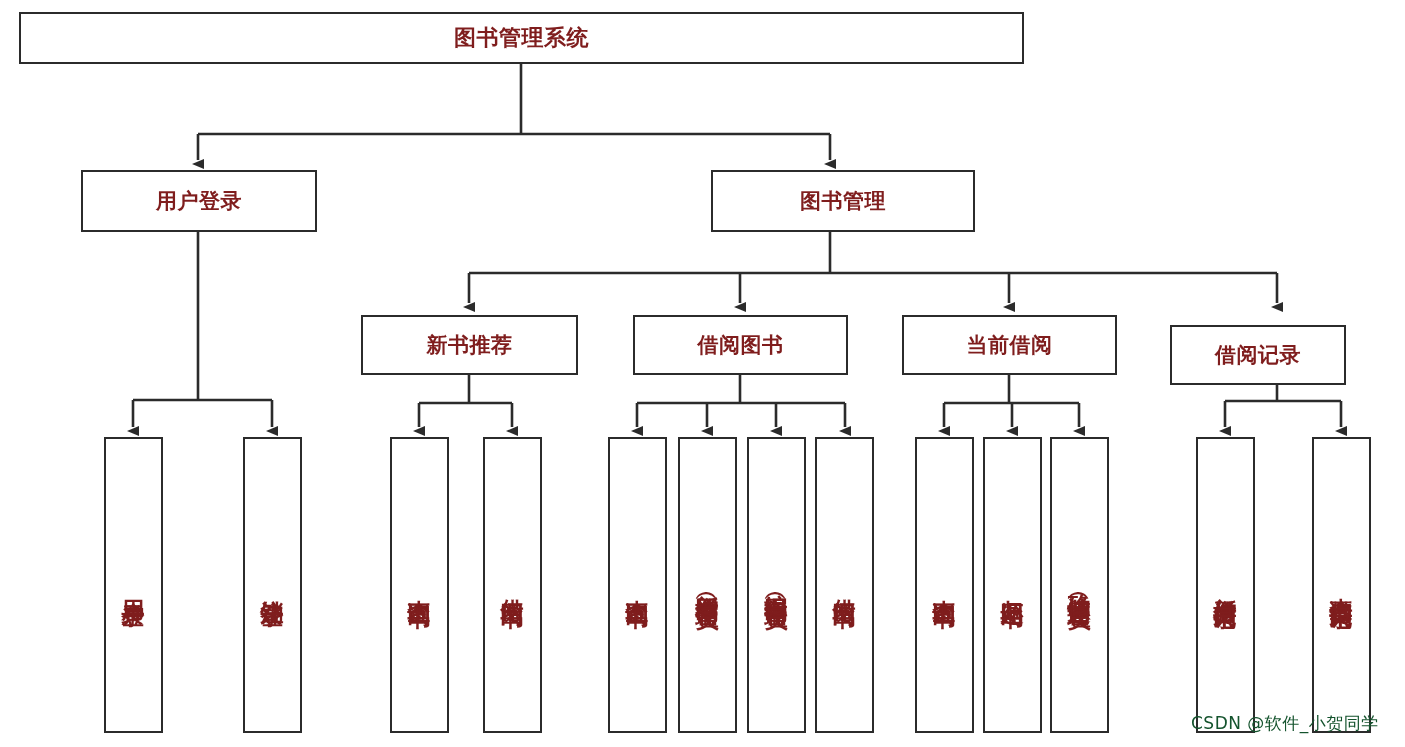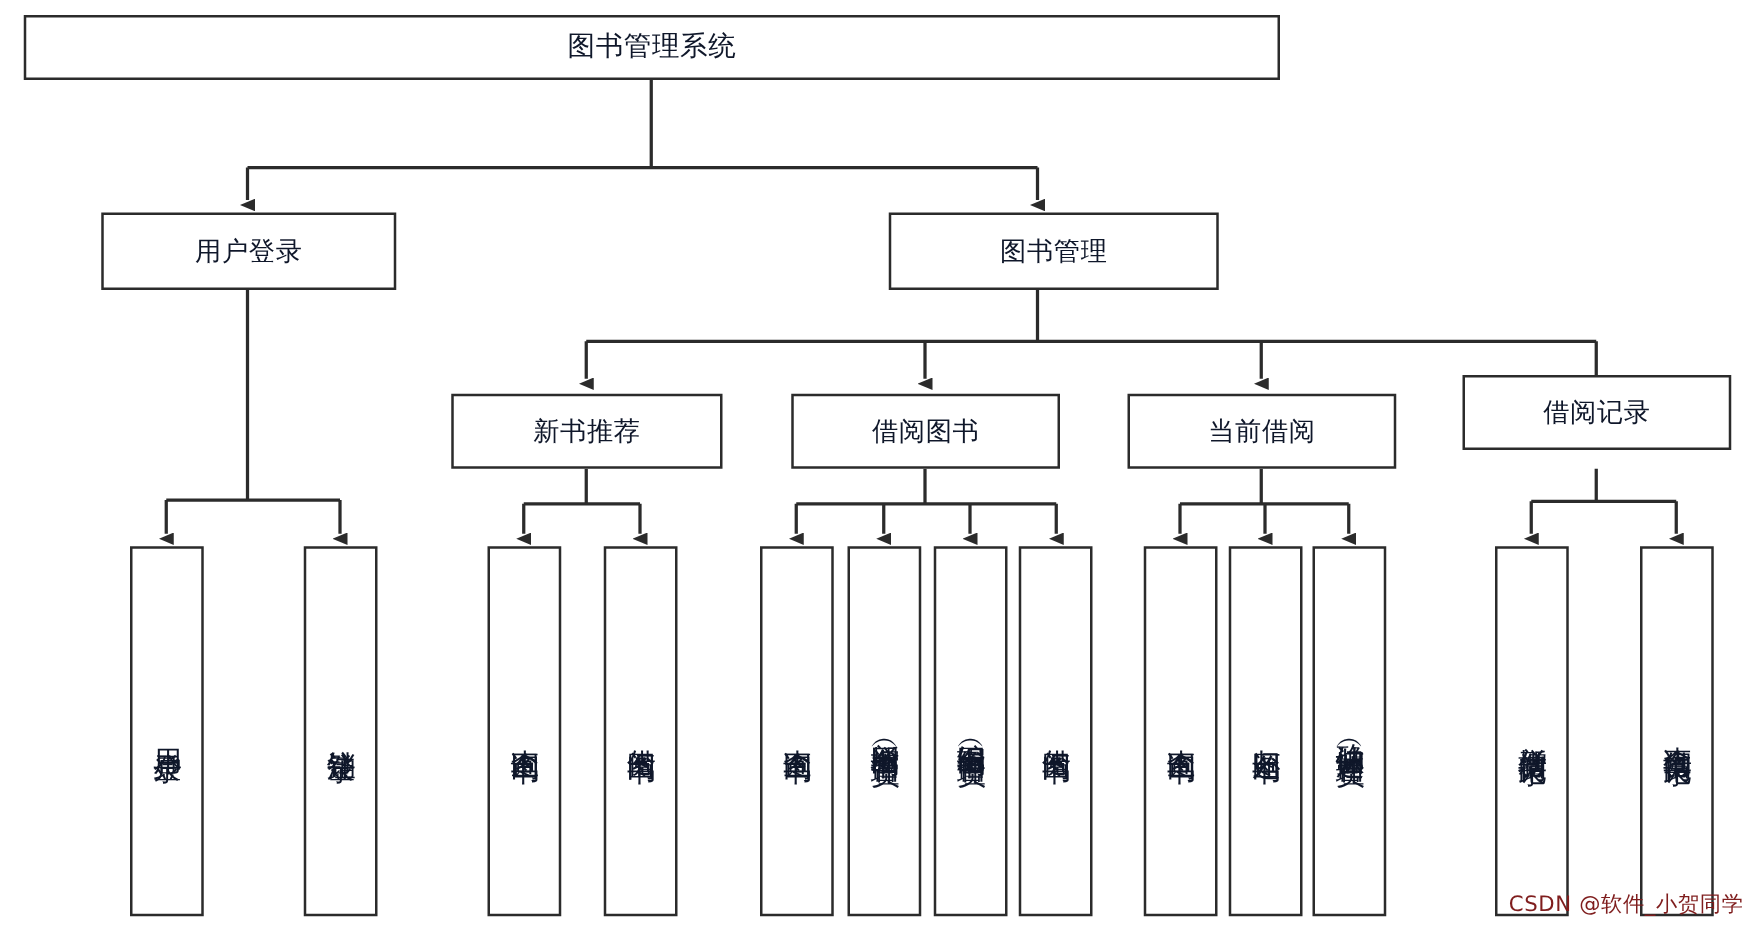--- a/index.html
+++ b/index.html
@@ -20,21 +20,22 @@
     display:flex;
     align-items:center;
     justify-content:center;
     color:#1a1a1a;
   }
   .node .lbl{
     font-size:21px;
     line-height:1.15;
     letter-spacing:0.5px;
     white-space:nowrap;
-    color:#0f172a;
+    color:#7f1d1d;
+    font-weight:bold;
   }
   .node.root .lbl{font-size:22px;}
   .node.lvl2 .lbl{font-size:21px;}
   .node.lvl3 .lbl{font-size:21px;}
 
   
   .node.leaf{
     align-items:center;
     justify-content:center;
   }
@@ -46,25 +47,24 @@
     line-height:1.22;
     letter-spacing:2px;
     white-space:nowrap;
     max-height:270px;
   }
 
   .watermark{
     position:absolute;
     left:1191px;top:712px;
     font-size:17px;
-    color:#7f1d1d;
+    color:#14532d;
     letter-spacing:0.5px;
     white-space:nowrap;
     font-family:"DejaVu Sans","Liberation Sans",sans-serif;
-    margin-left:16px;
   }
 </style>
 </head>
 <body>
 
 <div id="canvas">
 
   <svg class="lines" viewBox="0 0 1405 747">
     <defs>
       <marker id="arrow" markerWidth="10" markerHeight="12" refX="1" refY="6" orient="auto" markerUnits="userSpaceOnUse">
@@ -128,21 +128,21 @@
 
   <div class="node lvl3" style="left:361px;top:315px;width:217px;height:60px;">
     <span class="lbl">新书推荐</span>
   </div>
   <div class="node lvl3" style="left:633px;top:315px;width:215px;height:60px;">
     <span class="lbl">借阅图书</span>
   </div>
   <div class="node lvl3" style="left:902px;top:315px;width:215px;height:60px;">
     <span class="lbl">当前借阅</span>
   </div>
-  <div class="node lvl3" style="left:1170px;top:300px;width:215px;height:60px;justify-content:center;">
+  <div class="node lvl3" style="left:1170px;top:325px;width:176px;height:60px;justify-content:center;">
     <span class="lbl">借阅记录</span>
   </div>
 
   <div class="node leaf" style="left:104px;top:437px;width:59px;height:296px;">
     <span class="lbl">用户登录</span>
   </div>
   <div class="node leaf" style="left:243px;top:437px;width:59px;height:296px;">
     <span class="lbl">注销登录</span>
   </div>
 

